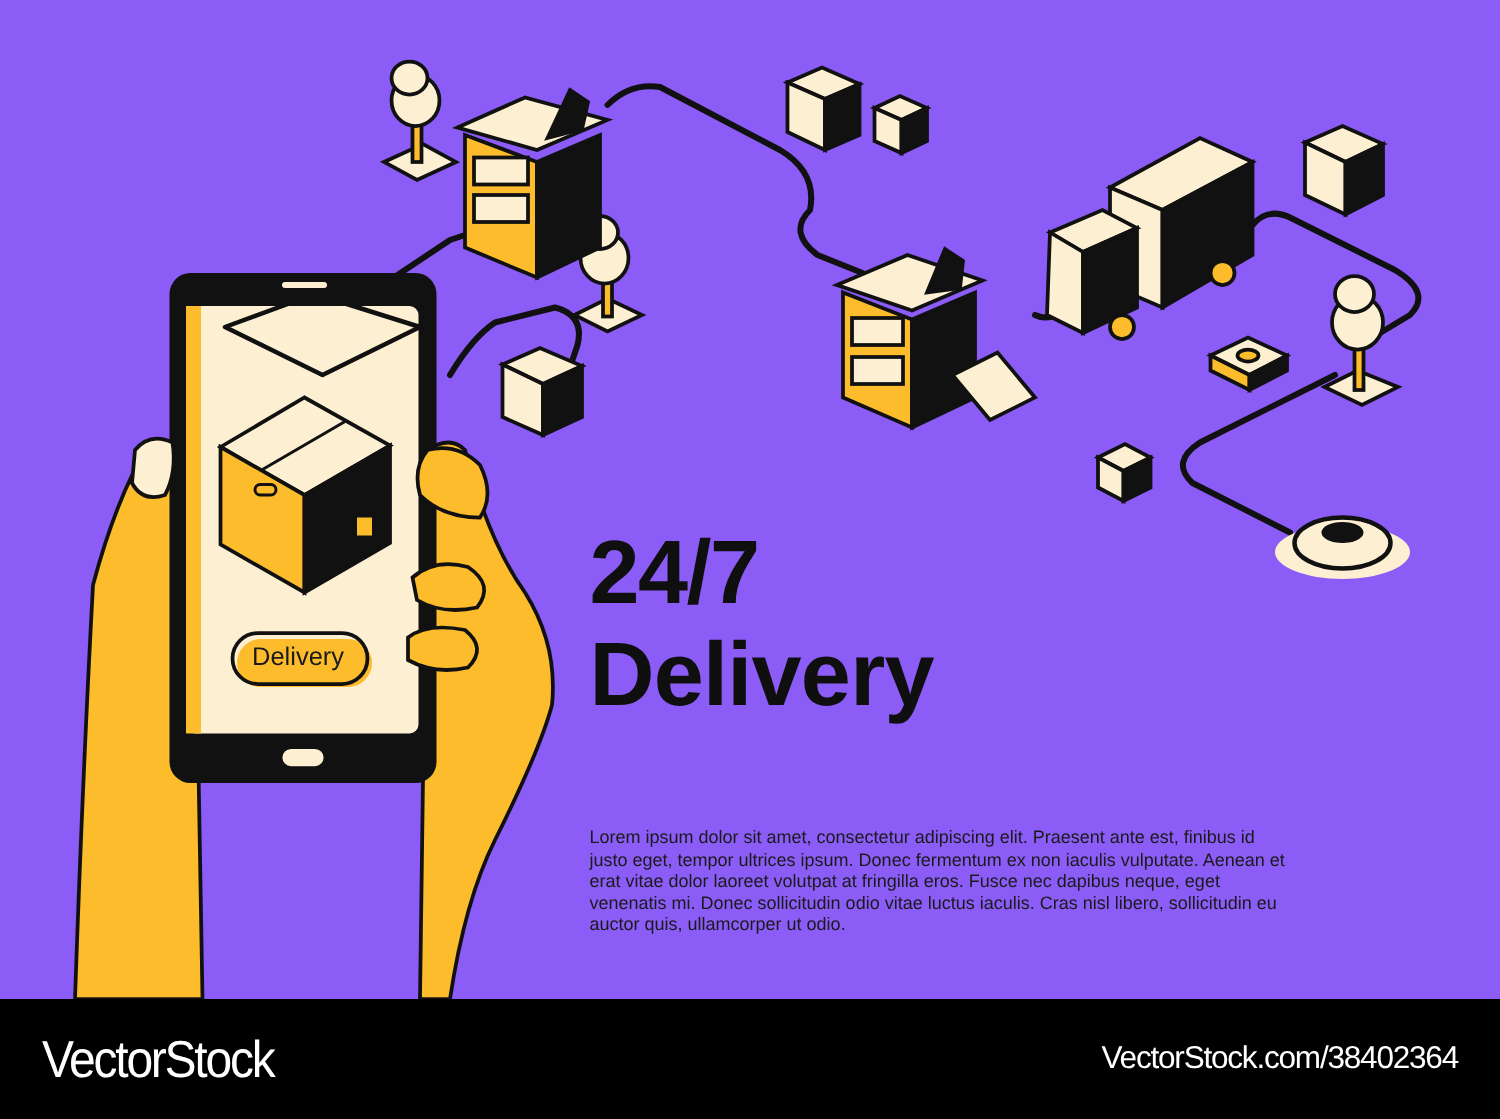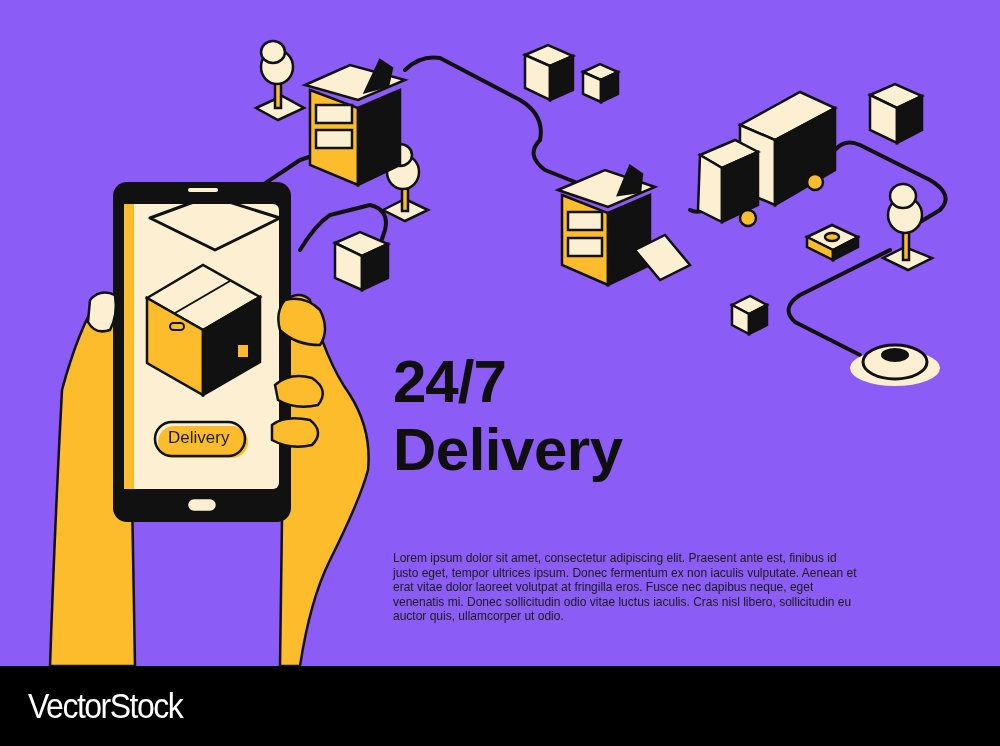--- a/index.html
+++ b/index.html
@@ -175,13 +175,14 @@
   <div class="headline">
     <span class="big">24/7</span>
     <span class="sub">Delivery</span>
   </div>
 
   <p class="body-copy">Lorem ipsum dolor sit amet, consectetur adipiscing elit. Praesent ante est, finibus id justo eget, tempor ultrices ipsum. Donec fermentum ex non iaculis vulputate. Aenean et erat vitae dolor laoreet volutpat at fringilla eros. Fusce nec dapibus neque, eget venenatis mi. Donec sollicitudin odio vitae luctus iaculis. Cras nisl libero, sollicitudin eu auctor quis, ullamcorper ut odio.</p>
 </div>
 
 <div class="footer">
   <span class="logo">VectorStock</span>
+  <span class="ref">VectorStock.com/38402364</span>
 </div>
 
 </body></html>

